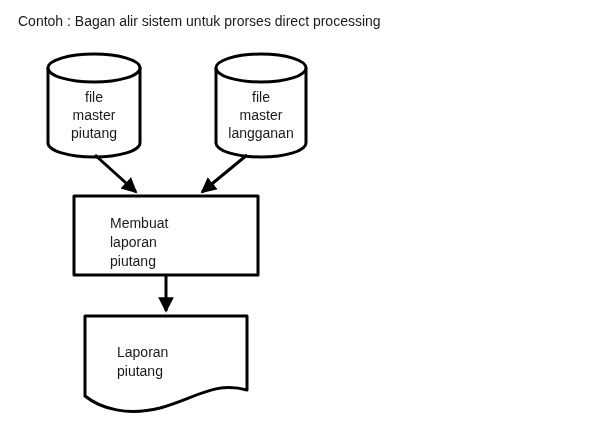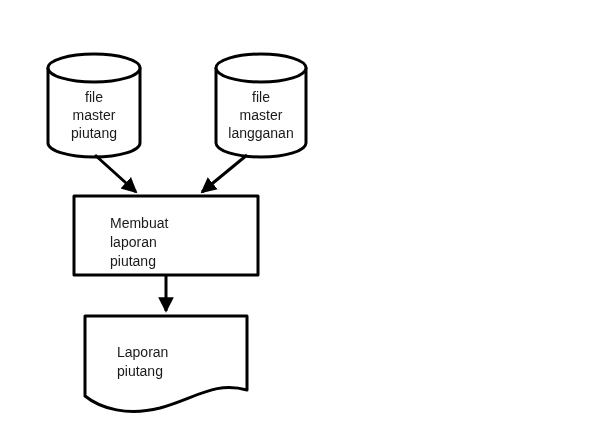--- a/index.html
+++ b/index.html
@@ -52,20 +52,21 @@
     stroke: #000000;
     stroke-width: 3;
     fill: none;
   }
 </style>
 </head>
 <body>
 
 <div id="page">
 
+  <div id="diagram-title">Contoh : Bagan alir sistem untuk prorses direct processing</div>
 
   <svg id="flow-svg" viewBox="0 0 612 430">
 
     <defs>
       <marker id="arrowhead" markerWidth="6" markerHeight="6" refX="4.6" refY="3" orient="auto" markerUnits="strokeWidth">
         <path d="M0,0.4 L5.2,3 L0,5.6 z" fill="#000000"></path>
       </marker>
     </defs>
 
     <g>

